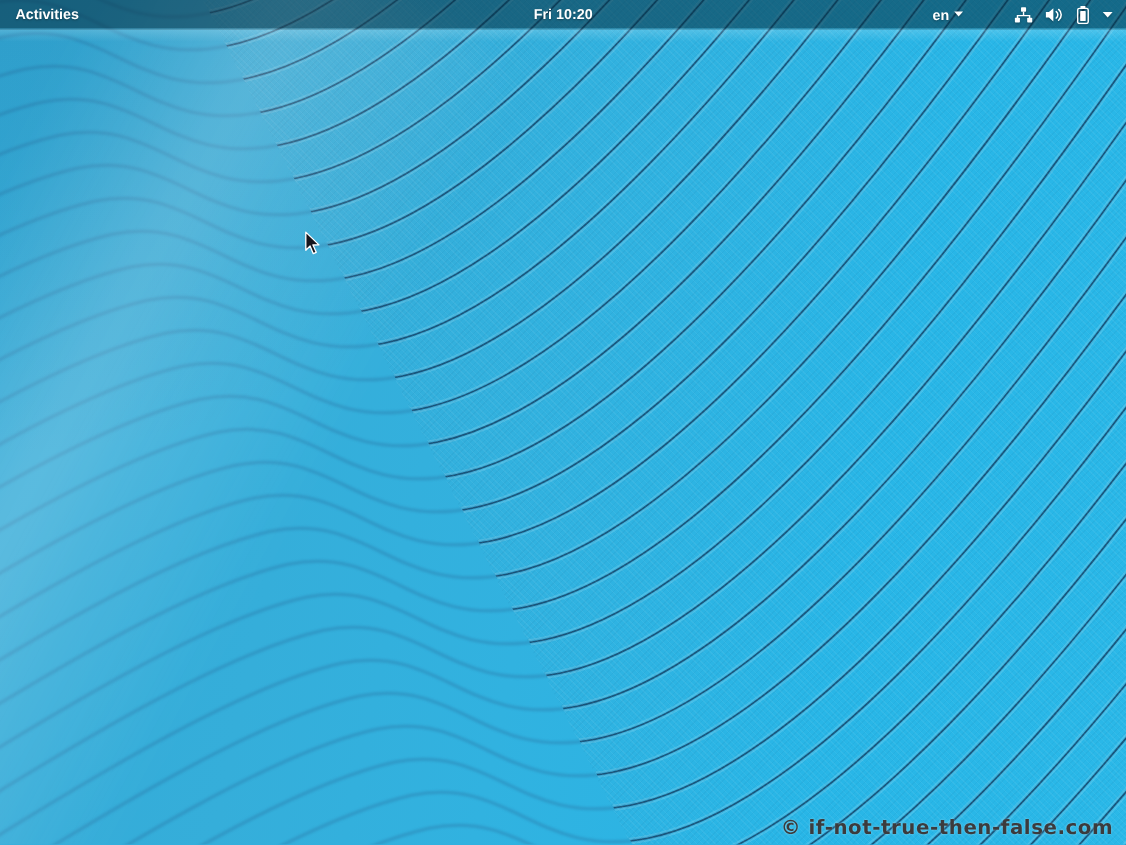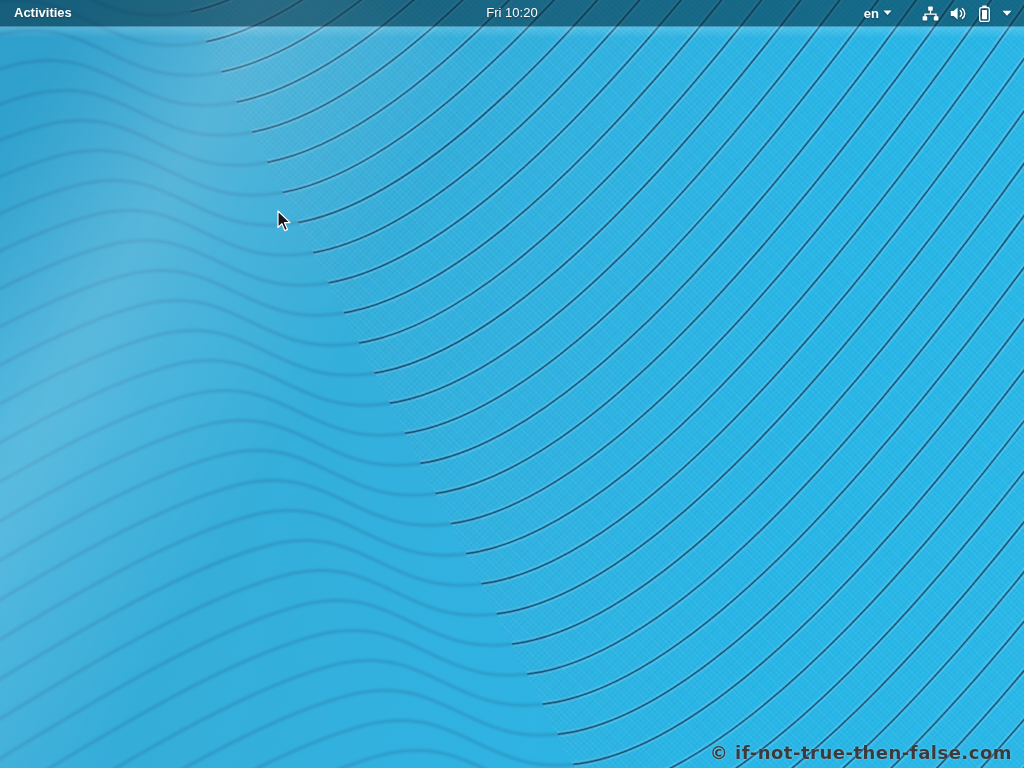--- a/index.html
+++ b/index.html
@@ -98,29 +98,29 @@
     font-weight: bold;
     height: 26px;
     line-height: 26px;
     cursor: default;
   }
   .clock {
     position: absolute;
     left: 50%; top: 0;
     transform: translateX(-50%);
     height: 26px; line-height: 26px;
-    font-weight: normal;
+    font-weight: bold;
     padding: 0 8px;
   }
   .bar-right {
     position: absolute;
     right: 6px; top: 0;
     height: 26px;
     display: flex;
-    gap: 0;
+    gap: 16px;
   }
   .kbd-menu {
     display: flex;
     align-items: center;
     height: 26px;
     padding: 0 6px;
     gap: 4px;
     font-weight: bold;
   }
   .sys-menu {

